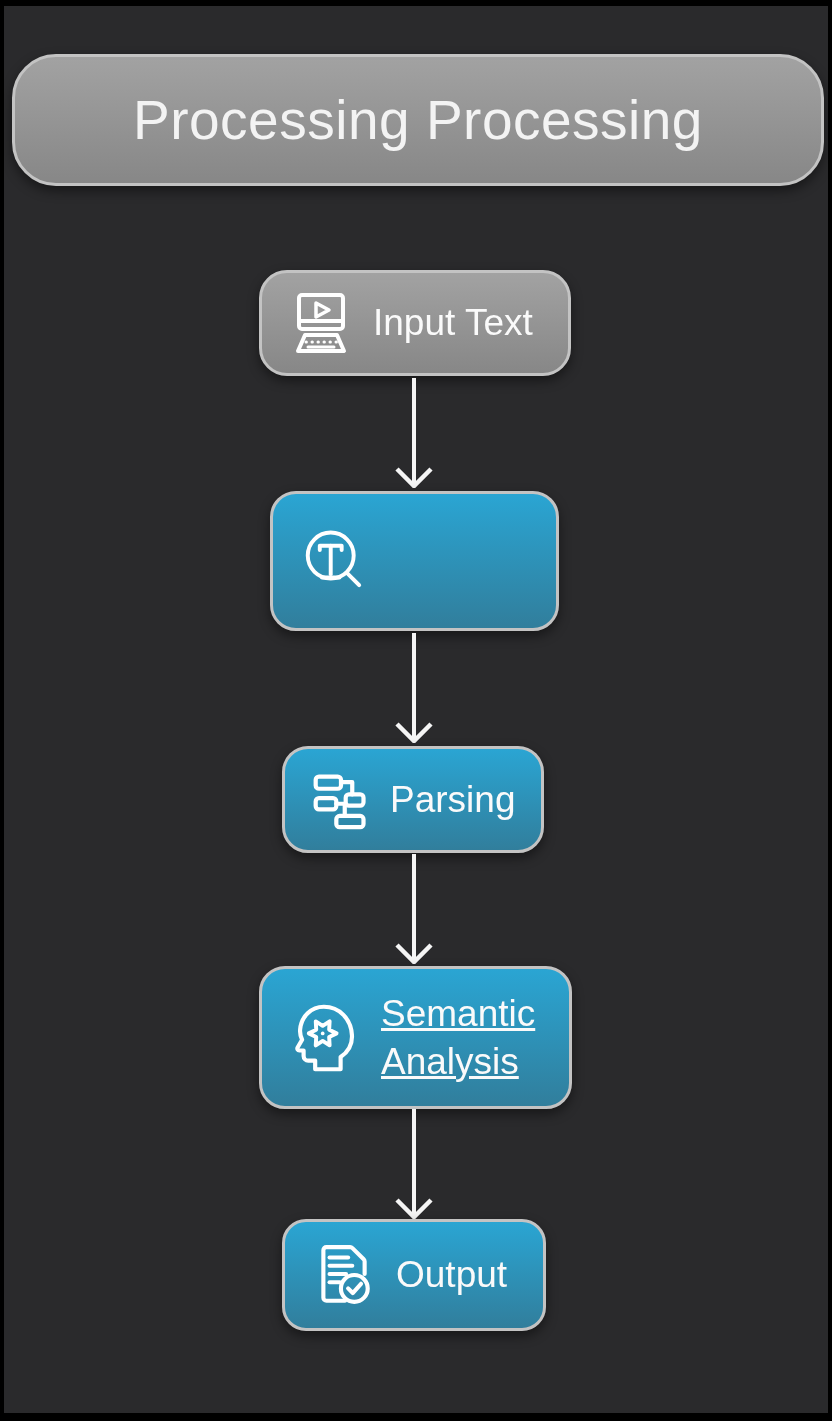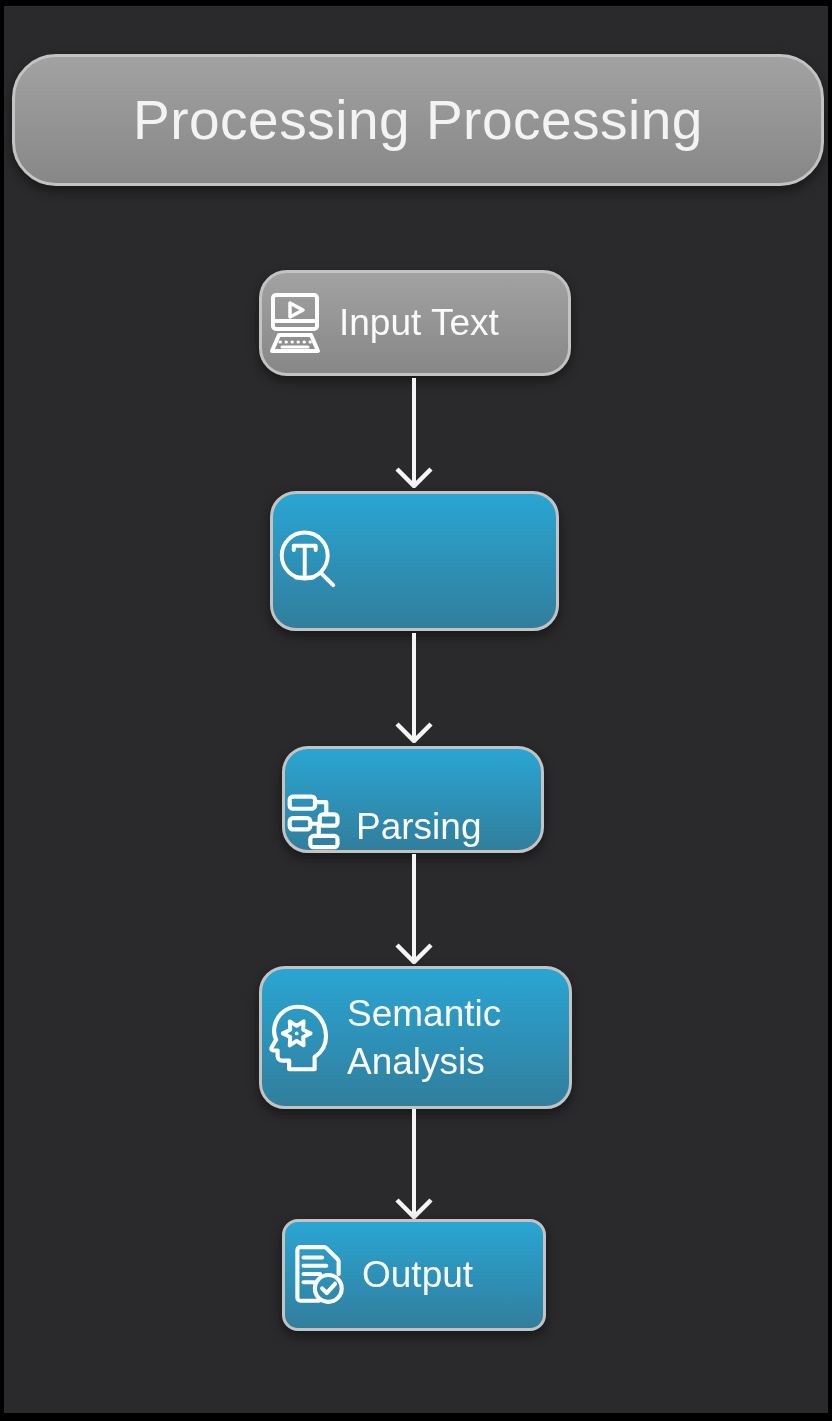--- a/index.html
+++ b/index.html
@@ -21,26 +21,26 @@
     border:3px solid var(--node-border,#c3c3c3);
     box-shadow:0 5px 12px rgba(0,0,0,0.45);
   }
   .node.gray{background:linear-gradient(to bottom,var(--gray-top,#a2a2a2),var(--gray-bottom,#878787));}
   .node.blue{background:linear-gradient(to bottom,var(--blue-top,#2aa5d3),var(--blue-bottom,#317e9c));}
   .title-node{
     left:8px;top:48px;width:812px;height:132px;border-radius:44px;
     justify-content:center;
     font-size:55px;letter-spacing:0.5px;color:#f3f3f3;
   }
-  .step{gap:11px;font-size:37px;}
+  .step{padding-left:26px;gap:19px;font-size:37px;}
   .n0{left:255px;top:264px;width:312px;height:106px;border-radius:28px;}
   .n1{left:266px;top:485px;width:289px;height:140px;border-radius:26px;}
-  .n2{left:278px;top:740px;width:262px;height:107px;border-radius:26px;align-items:flex-end;}
-  .n3{left:255px;top:960px;width:313px;height:143px;border-radius:26px;}
-  .n4{left:278px;top:1213px;width:264px;height:112px;border-radius:16px;}
+  .n2{left:278px;top:740px;width:262px;height:107px;border-radius:26px;}
+  .n3{left:255px;top:960px;width:313px;height:143px;border-radius:26px;text-decoration:underline;}
+  .n4{left:278px;top:1213px;width:264px;height:112px;border-radius:24px;}
   .label{line-height:1.28;}
   .label.wrap{width:min-content;}
   .icon{display:flex;align-items:center;flex:0 0 auto;}
   .icon svg{stroke:#ffffff;fill:none;stroke-linecap:round;stroke-linejoin:round;}
   .arrow{position:absolute;left:388px;width:44px;height:110px;}
   .arrow svg{width:100%;height:100%;stroke:var(--arrow,#f5f5f5);fill:none;}
   .a1{top:372px;} .a2{top:627px;} .a3{top:848px;} .a4{top:1103px;}
 </style>
 </head>
 <body>

